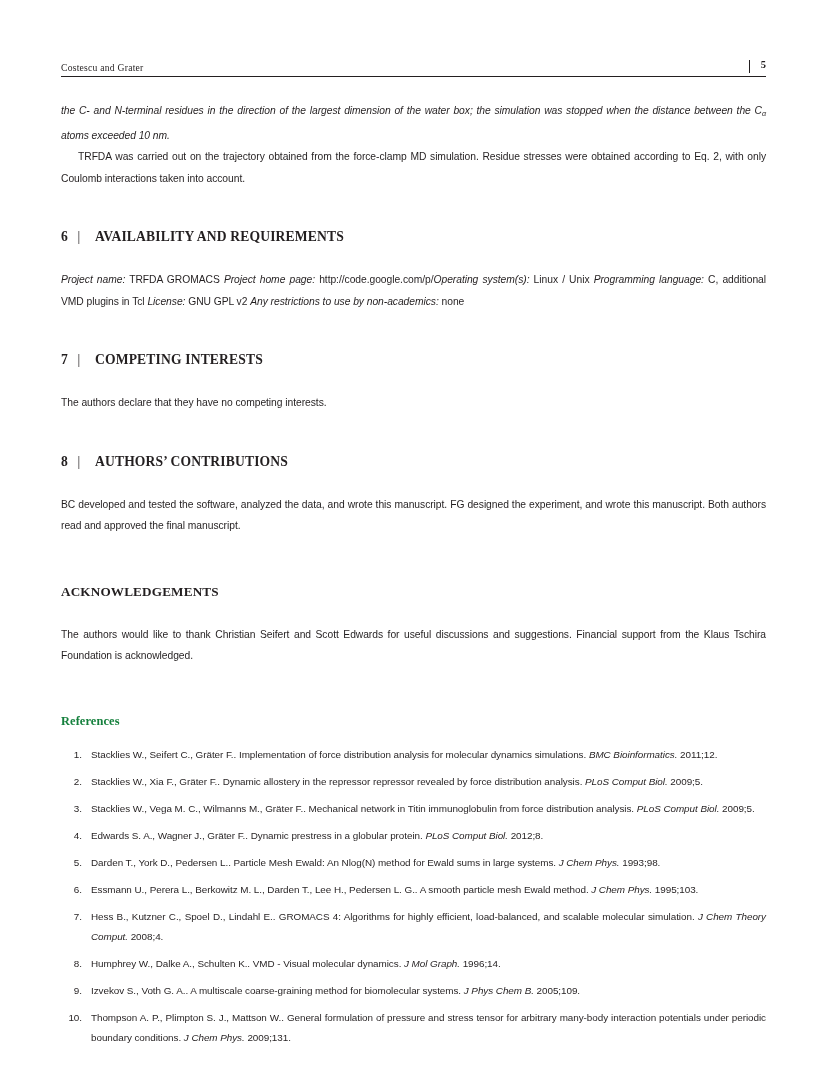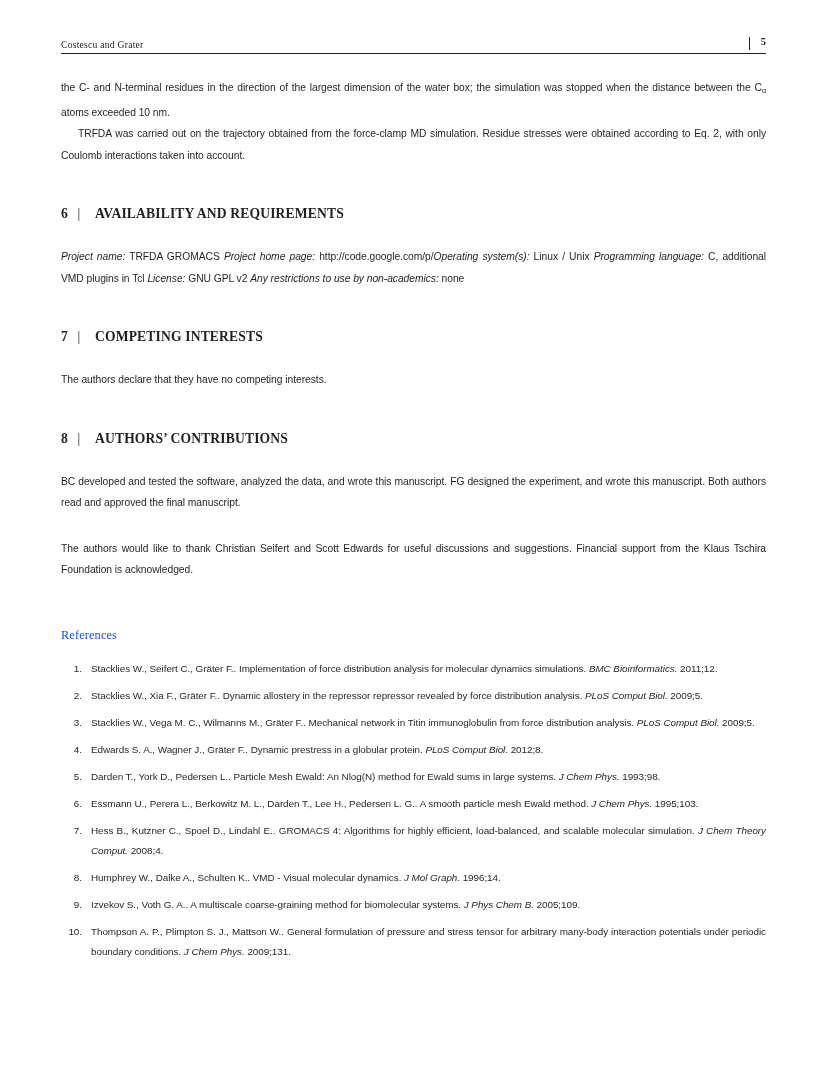--- a/index.html
+++ b/index.html
@@ -23,21 +23,21 @@
     position: absolute;
     left: 61px;
     top: 0;
     width: 705px;
   }
 
   
   .runhead {
     position: relative;
     height: 26px;
-    padding-top: 35px;
+    padding-top: 58px;
   }
   .runhead-inner {
     display: flex;
     align-items: baseline;
     justify-content: space-between;
     height: 15px;
   }
   .runhead-left {
     font-family: "Liberation Serif", serif;
     font-size: 9.6px;
@@ -73,21 +73,21 @@
 
   
   .para {
     font-size: 10.3px;
     line-height: 21.5px;
     text-align: justify;
     color: #231f20;
     margin: 0;
     letter-spacing: -0.05px;
   }
-  .para.first { margin-top: 16px; }
+  .para.first { margin-top: 16px; font-style: italic; }
   .para.indent { text-indent: 17px; }
   .para sub {
     font-size: 7.2px;
     vertical-align: -2px;
   }
 
   
   .sec-head {
     font-family: "Liberation Serif", serif;
     font-weight: bold;
@@ -112,23 +112,23 @@
   .h-avail { margin-top: 40px; }
   .h-compete { margin-top: 40px; }
   .h-contrib { margin-top: 40px; }
   .h-ack { margin-top: 47px; font-size: 13.2px; }
 
   .after-head { margin-top: 24px; }
 
   
   .refs-head {
     font-family: "Liberation Serif", serif;
-    font-weight: normal;
+    font-weight: bold;
     font-size: 12.4px;
-    color: #1d4ed8;
+    color: #15803d;
     margin-top: 47px;
     letter-spacing: 0.1px;
   }
   .ref-list {
     margin: 16px 0 0 0;
     padding: 0;
     list-style: none;
   }
   .ref-item {
     display: flex;
@@ -188,20 +188,21 @@
     <p class="para after-head">The authors declare that they have no competing interests.</p>
 
     <div class="sec-head h-contrib">
       <span class="sec-num">8</span>
       <span class="sec-pipe">|</span>
       <span class="sec-title">AUTHORS’ CONTRIBUTIONS</span>
     </div>
 
     <p class="para after-head">BC developed and tested the software, analyzed the data, and wrote this manuscript. FG designed the experiment, and wrote this manuscript. Both authors read and approved the final manuscript.</p>
 
+    <div class="sec-head plain h-ack">ACKNOWLEDGEMENTS</div>
 
     <p class="para after-head">The authors would like to thank Christian Seifert and Scott Edwards for useful discussions and suggestions. Financial support from the Klaus Tschira Foundation is acknowledged.</p>
 
     <div class="refs-head">References</div>
 
     <ol class="ref-list" id="ref-list">
         <li class="ref-item">
           <span class="ref-num">1.</span>
           <span class="ref-text"><span>Stacklies W., Seifert C., Gräter F.. Implementation of force distribution analysis for molecular dynamics simulations. </span><i>BMC Bioinformatics.</i><span> 2011;12.</span></span>
         </li>

